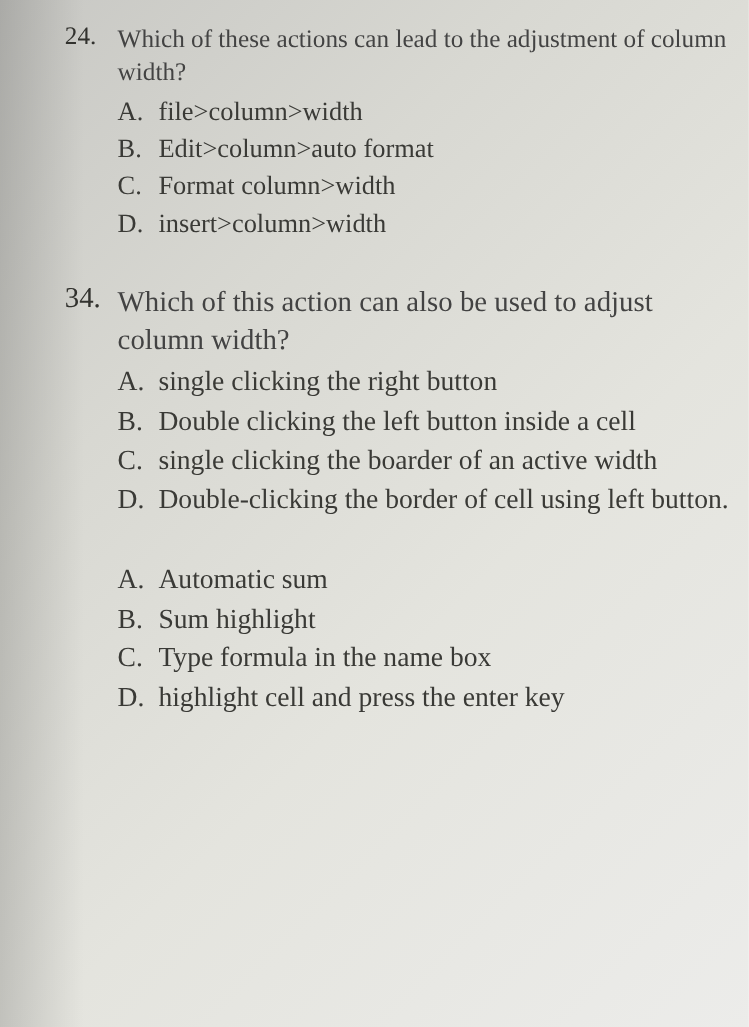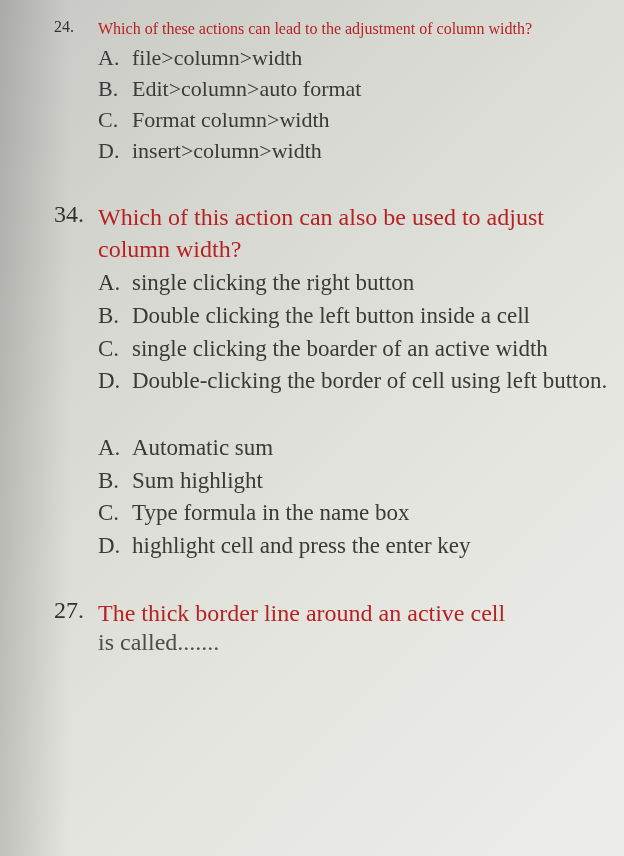--- a/index.html
+++ b/index.html
@@ -29,40 +29,40 @@
   .q-num {
     min-width: 44px;
     font-size: 24px;
     font-weight: 500;
     color: #2e2e2a;
   }
   .q-stem {
     font-size: 24px;
     font-weight: 500;
     line-height: 1.35;
-    color: #b91c1c;
+    color: #404040;
   }
   .options {
     margin-left: 44px;
     margin-top: 2px;
   }
   .opt {
     display: flex;
     align-items: flex-start;
     font-size: 23px;
     line-height: 1.42;
     color: #363632;
   }
   .opt-letter {
     min-width: 34px;
   }
   .opt-text {
     flex: 1;
   }
-  .q24 .q-num, .q24 .q-stem { font-size: 16px; }
+  .q24 .q-num, .q24 .q-stem { font-size: 21px; }
   .q24 .opt { font-size: 22px; }
   .q27-partial {
     margin-left: 44px;
     font-size: 24px;
     color: #4a4a46;
   }
   .shadow-left {
     position: absolute;
     left: 0; top: 0; bottom: 0;
     width: 70px;
@@ -142,20 +142,15 @@
         <span class="opt-text">Type formula in the name box</span>
       </div>
       <div class="opt">
         <span class="opt-letter">D.</span>
         <span class="opt-text">highlight cell and press the enter key</span>
       </div>
     </div>
   </div>
 
   <div class="question" style="margin-bottom:0;">
-    <div class="q-row">
-      <div class="q-num">27.</div>
-      <div class="q-stem">The thick border line around an active cell</div>
-    </div>
-    <div class="q27-partial">is called.......</div>
   </div>
 
 </div>
 
 </body></html>

